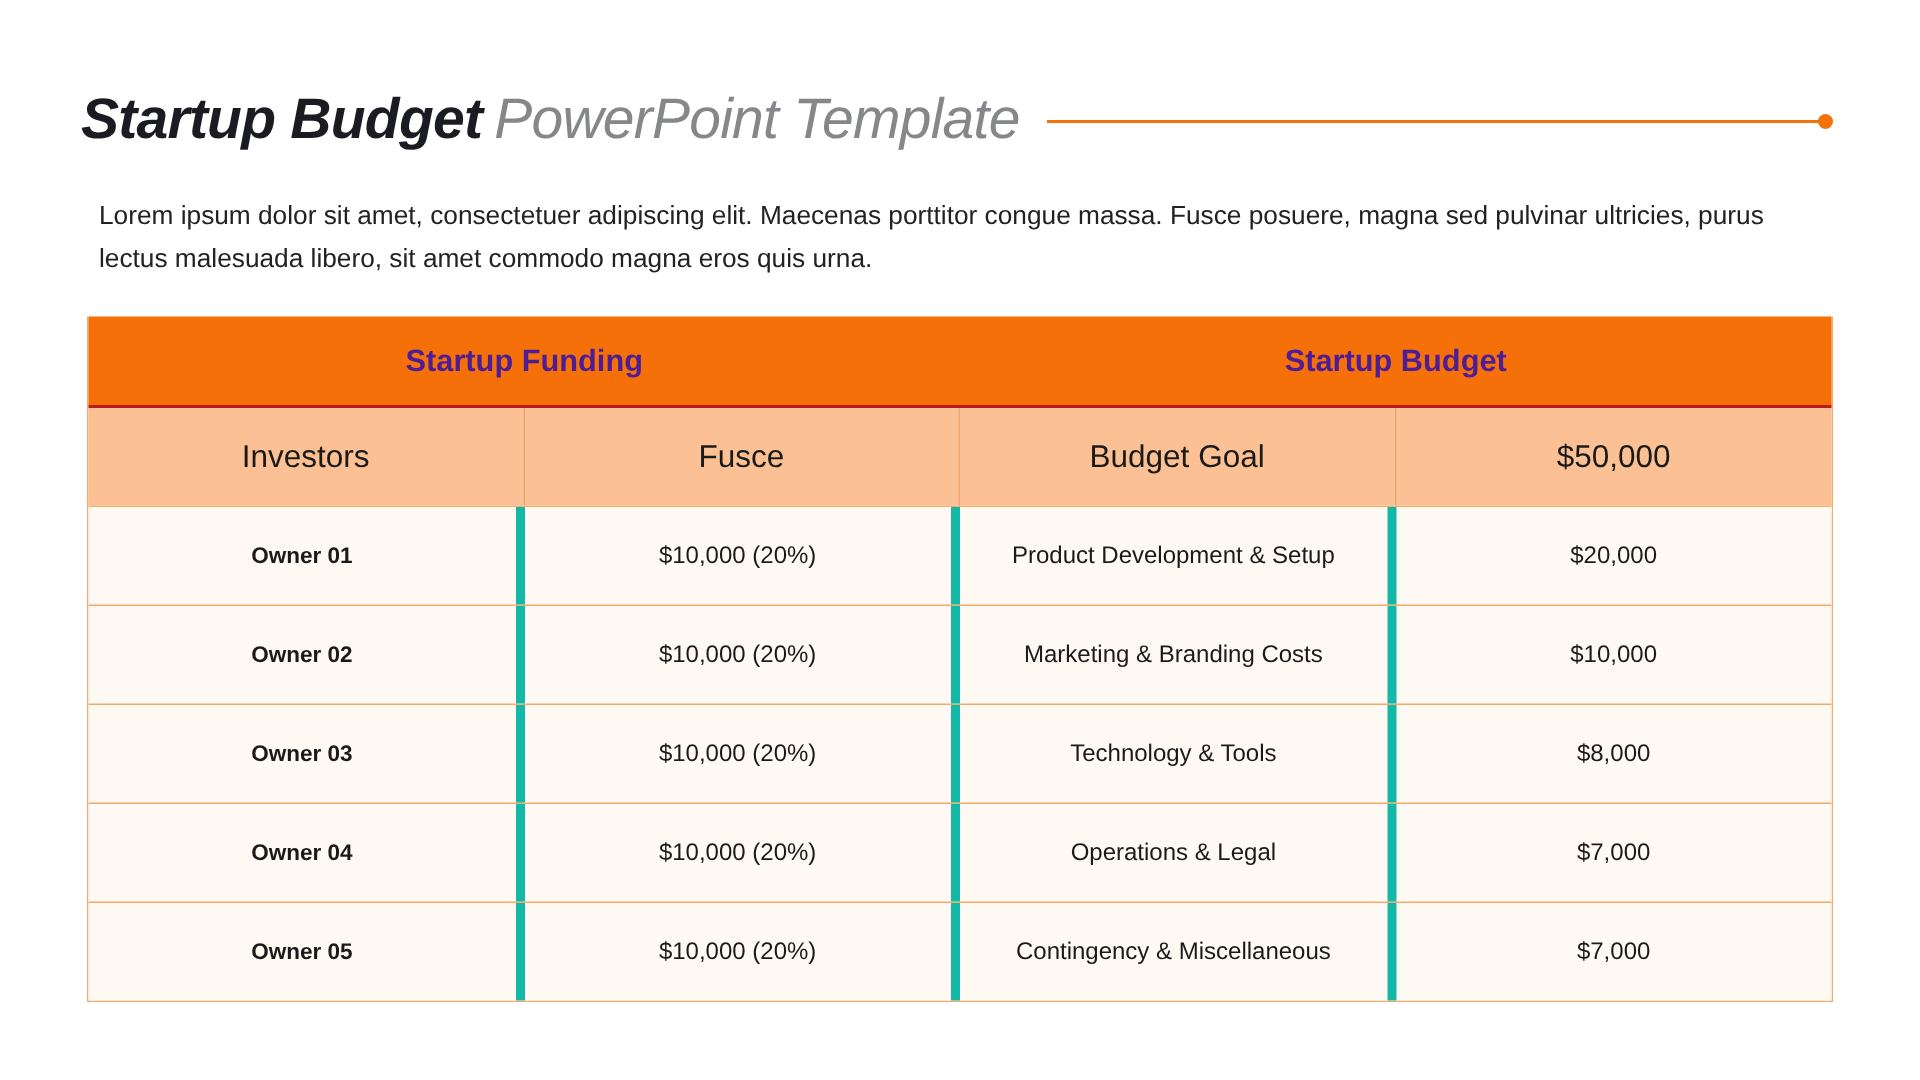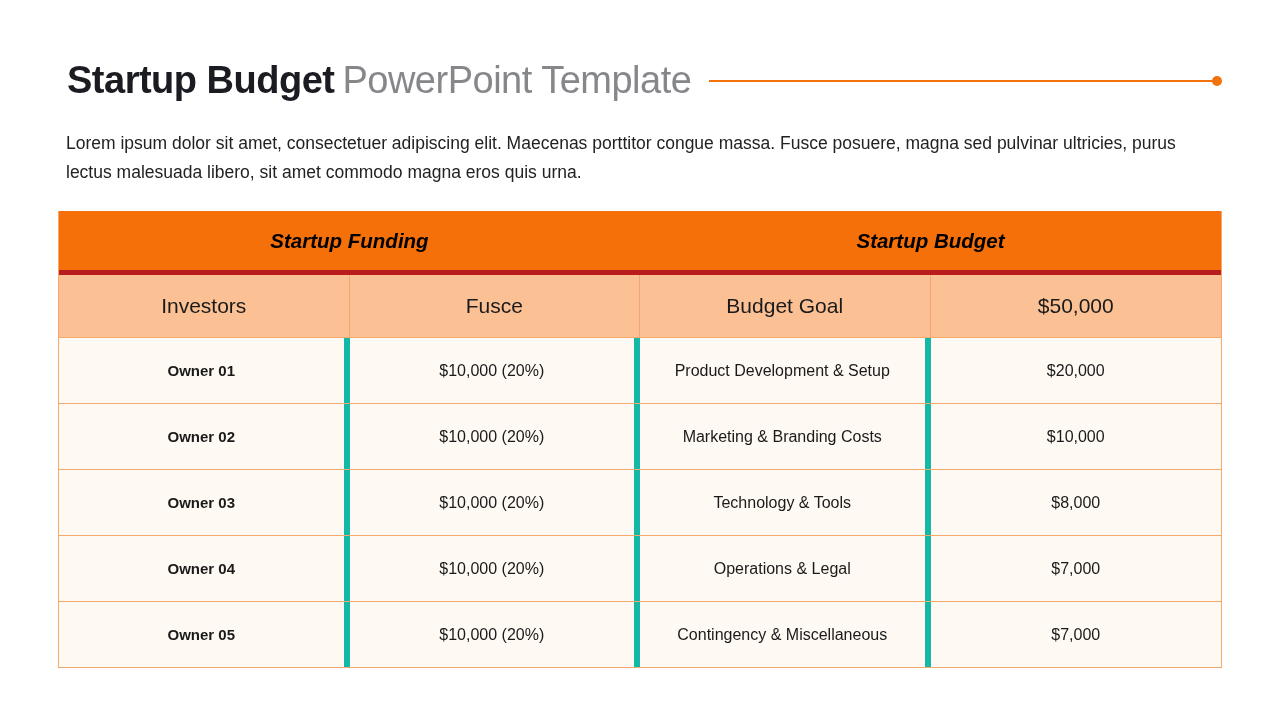--- a/index.html
+++ b/index.html
@@ -2,22 +2,22 @@
 <html><head>
 <meta charset="utf-8">
 <style>
   * { margin: 0; padding: 0; box-sizing: border-box; }
   html, body { width: 1280px; height: 720px; background: #ffffff; overflow: hidden; }
   body { font-family: "Liberation Sans", sans-serif; }
   .slide { position: relative; width: 1280px; height: 720px; background: #ffffff; }
 
   
   .title-row {
-    position: absolute; left: 67px; right: 59px; top: 56px;
-    display: flex; align-items: center; gap: 18px;
+    position: absolute; left: 54px; right: 59px; top: 56px;
+    display: flex; align-items: center; gap: 18px; font-style: italic;
   }
   .title-text { font-size: 38px; font-weight: 700; white-space: nowrap; letter-spacing: -0.5px; line-height: 48px; }
   .title-primary { color: #1b1b22; }
   .title-secondary { color: #85878a; font-weight: 400; margin-left: 8px; }
   .title-line { flex: 1; height: 2px; background: #f2730b; position: relative; margin-top: 2px; }
   .title-dot {
     position: absolute; right: -1px; top: 50%; transform: translateY(-50%);
     width: 10px; height: 10px; border-radius: 50%; background: #f2730b;
   }
 
@@ -28,25 +28,25 @@
   }
 
   
   .tbl {
     position: absolute; left: 58px; top: 211px; width: 1164px;
     border: 1px solid #f5a96b; border-top: none;
   }
   .sec-row { display: grid; grid-template-columns: 1fr 1fr; height: 59px; background: #f6700a; }
   .sec-cell {
     display: flex; align-items: center; justify-content: center;
-    color: #000000; font-weight: 700; font-size: 20.5px; font-style: italic;
+    color: #4c1d95; font-weight: 700; font-size: 20.5px;
   }
   .hdr-row {
     display: grid; grid-template-columns: repeat(4, 1fr); height: 67px;
-    background: #fbc194; border-top: 5px solid #b91c1c;
+    background: #fbc194; border-top: 2px solid #b91c1c;
   }
   .hdr-cell {
     display: flex; align-items: center; justify-content: center;
     color: #1a1a1a; font-size: 21px; border-right: 1px solid #f0a873;
   }
   .hdr-cell:last-child { border-right: none; }
   .data-row {
     display: grid; grid-template-columns: repeat(4, 1fr); height: 66px;
     background: #fef9f2; border-top: 1px solid #f5a96b;
   }

